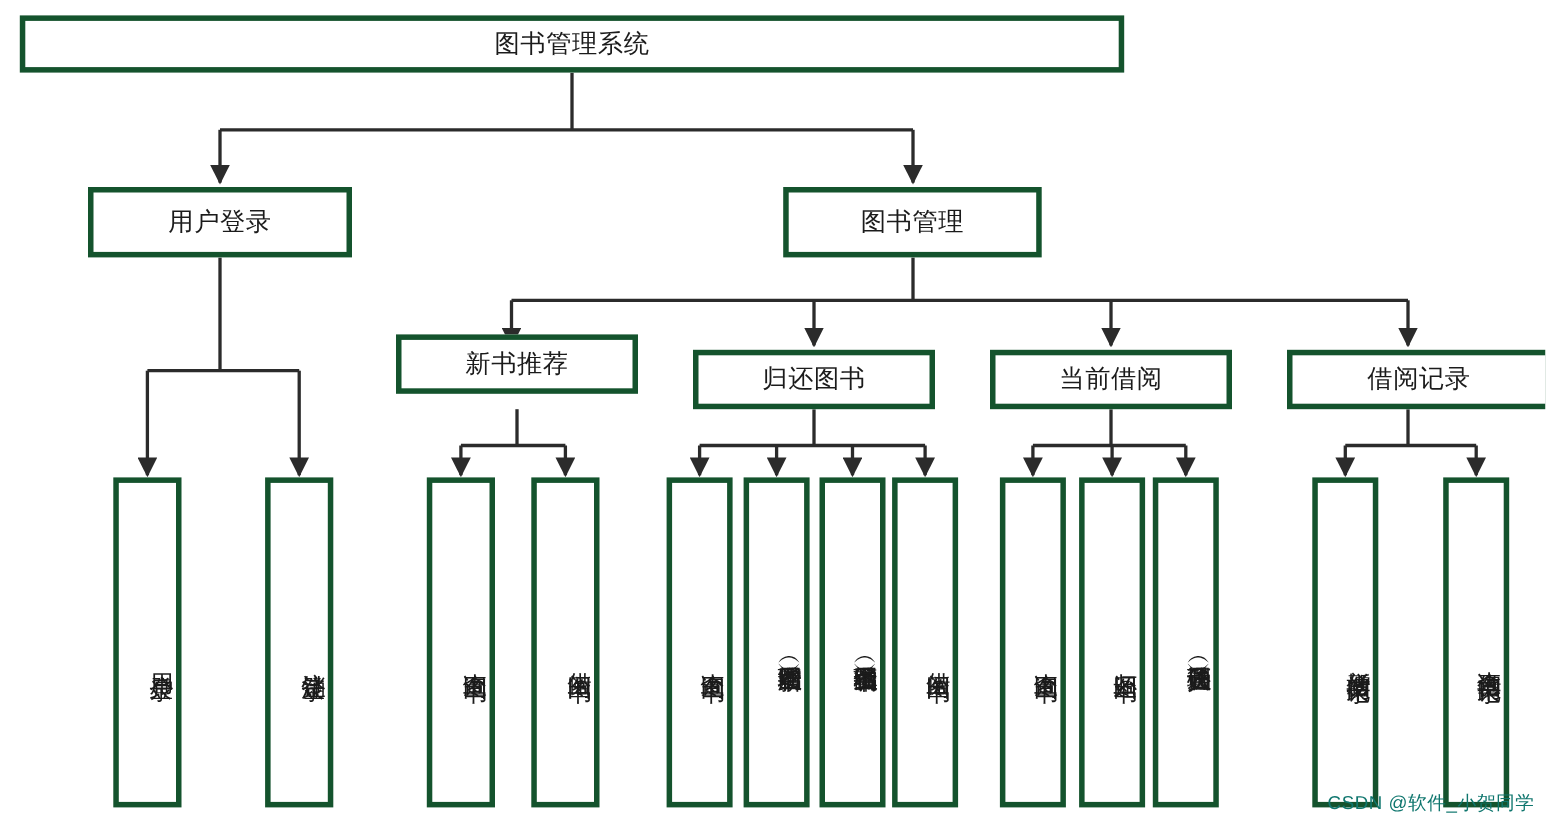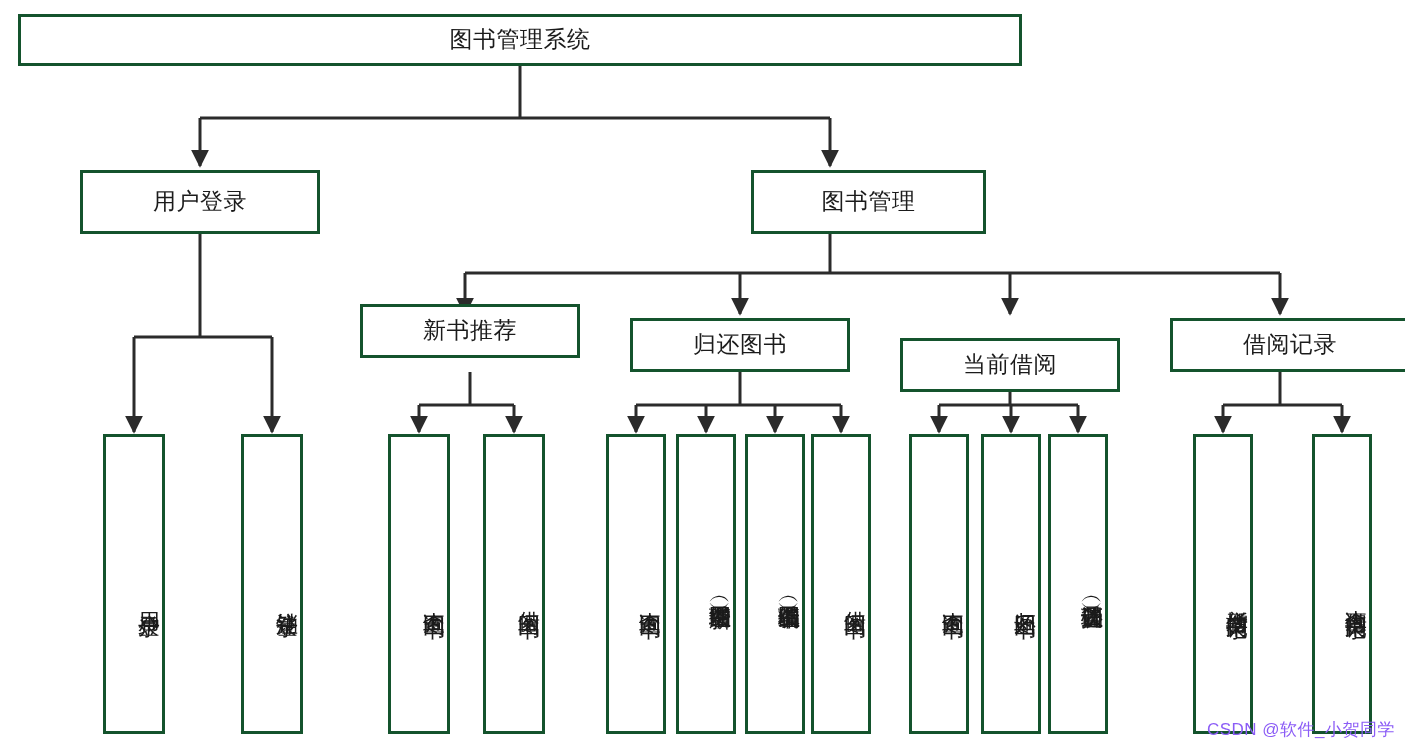--- a/index.html
+++ b/index.html
@@ -20,21 +20,21 @@
     position: absolute;
     left: 0;
     top: 0;
     width: 1405px;
     height: 747px;
     pointer-events: none;
   }
   .node {
     position: absolute;
     box-sizing: border-box;
-    border: 3px solid #14532d;
+    border: 5px solid #14532d;
     background: #ffffff;
     color: #1b1b1b;
     display: flex;
     align-items: center;
     justify-content: center;
     text-align: center;
     line-height: 1.18;
   }
   .node-h {
     font-size: 23px;
@@ -53,21 +53,21 @@
   }
   .node-v.tight {
     letter-spacing: 0px;
     padding-top: 10px;
   }
   #watermark {
     position: absolute;
     right: 10px;
     bottom: 6px;
     font-size: 17px;
-    color: #8b5cf6;
+    color: #0f766e;
     letter-spacing: 0.5px;
     white-space: nowrap;
     font-family: "Liberation Sans", "DejaVu Sans", sans-serif;
   }
 </style>
 </head>
 <body>
 
 <div id="canvas">
 
@@ -120,25 +120,25 @@
       <path d="M 1280 372 L 1280 405"></path>
       <path d="M 1223 405 L 1342 405"></path>
       <path d="M 1223 405 L 1223 432" marker-end="url(#arrow)"></path>
       <path d="M 1342 405 L 1342 432" marker-end="url(#arrow)"></path>
     </g>
   </svg>
 
   <div class="node node-h" style="left:18px; top:14px; width:1004px; height:52px;">图书管理系统</div>
 
   <div class="node node-h" style="left:80px; top:170px; width:240px; height:64px;">用户登录</div>
-  <div class="node node-h" style="left:712px; top:170px; width:235px; height:64px;margin-left:39px;">图书管理</div>
+  <div class="node node-h" style="left:712px; top:170px; width:235px; height:64px;">图书管理</div>
 
   <div class="node node-h" style="left:360px; top:304px; width:220px; height:54px;">新书推荐</div>
   <div class="node node-h" style="left:630px; top:318px; width:220px; height:54px;">归还图书</div>
-  <div class="node node-h" style="left:900px; top:318px; width:220px; height:54px;margin-top:20px;">当前借阅</div>
+  <div class="node node-h" style="left:900px; top:318px; width:220px; height:54px;">当前借阅</div>
   <div class="node node-h" style="left:1170px; top:318px; width:240px; height:54px;">借阅记录</div>
 
   <div class="node node-v" style="left:103px; top:434px; width:62px; height:300px;">用户登录</div>
   <div class="node node-v" style="left:241px; top:434px; width:62px; height:300px;">注销登录</div>
 
   <div class="node node-v" style="left:388px; top:434px; width:62px; height:300px;">查询图书</div>
   <div class="node node-v" style="left:483px; top:434px; width:62px; height:300px;">借阅图书</div>
 
   <div class="node node-v" style="left:606px; top:434px; width:60px; height:300px;">查询图书</div>
   <div class="node node-v tight" style="left:676px; top:434px; width:60px; height:300px;">新增图书（管理员）</div>

